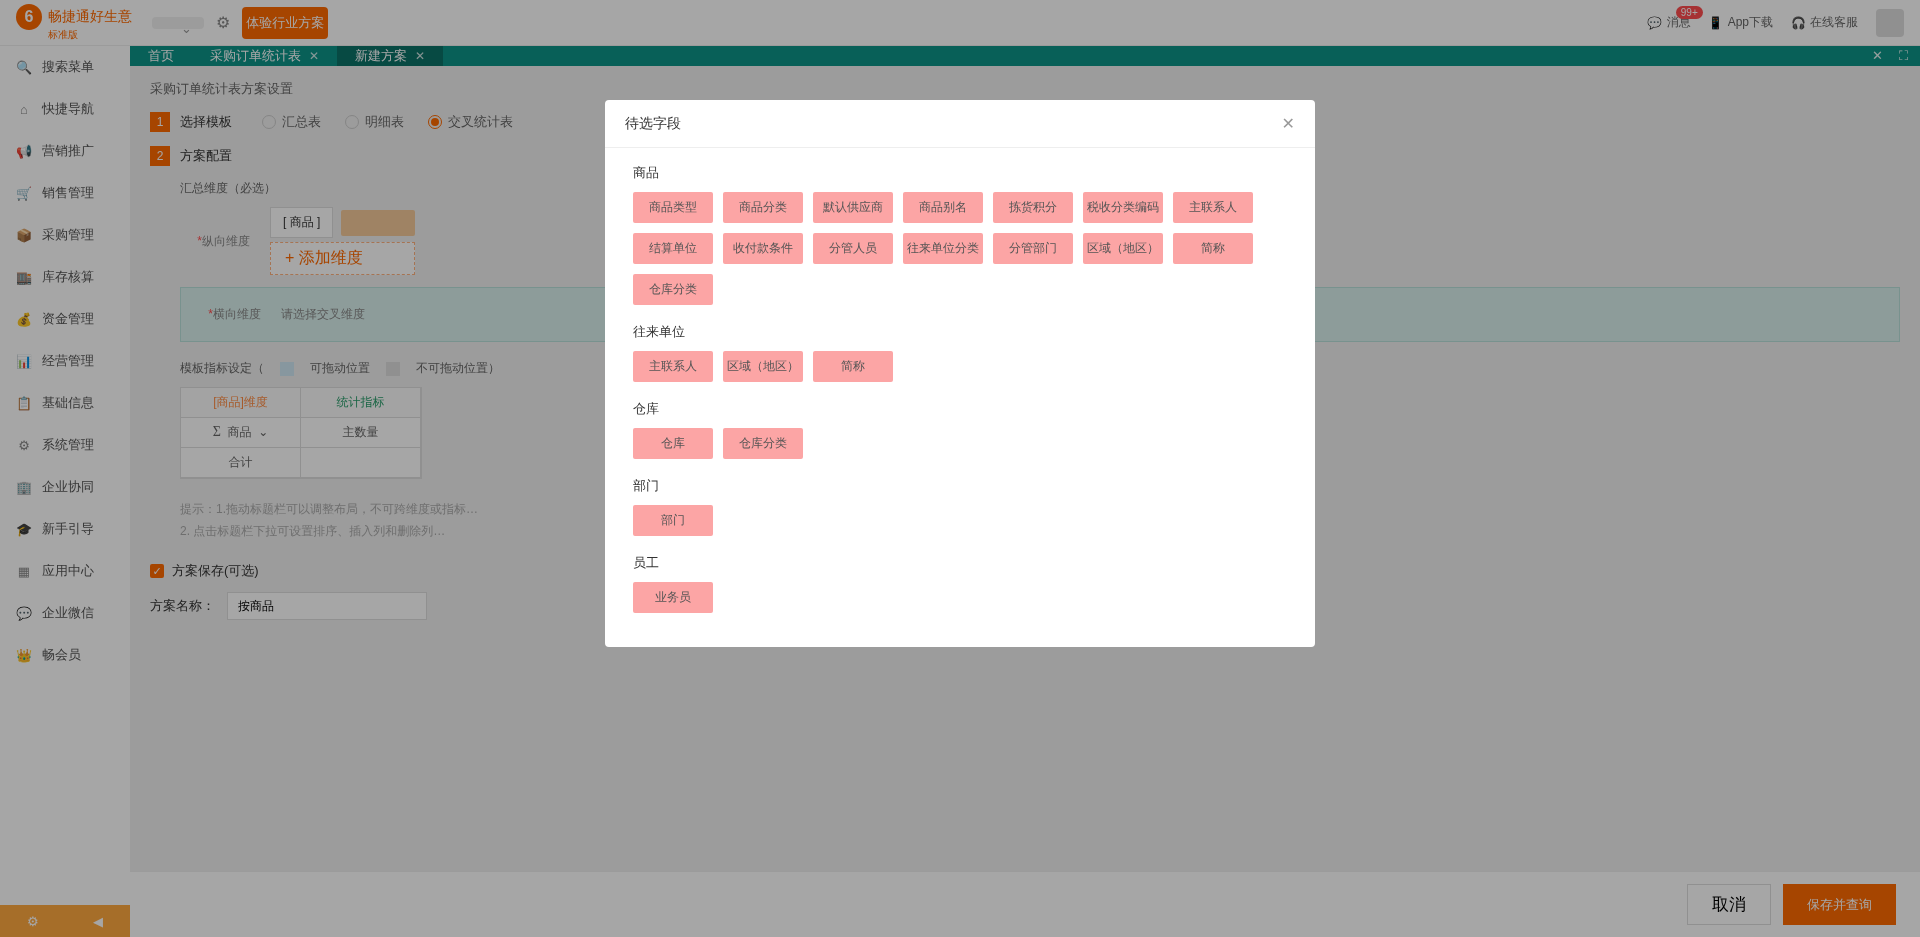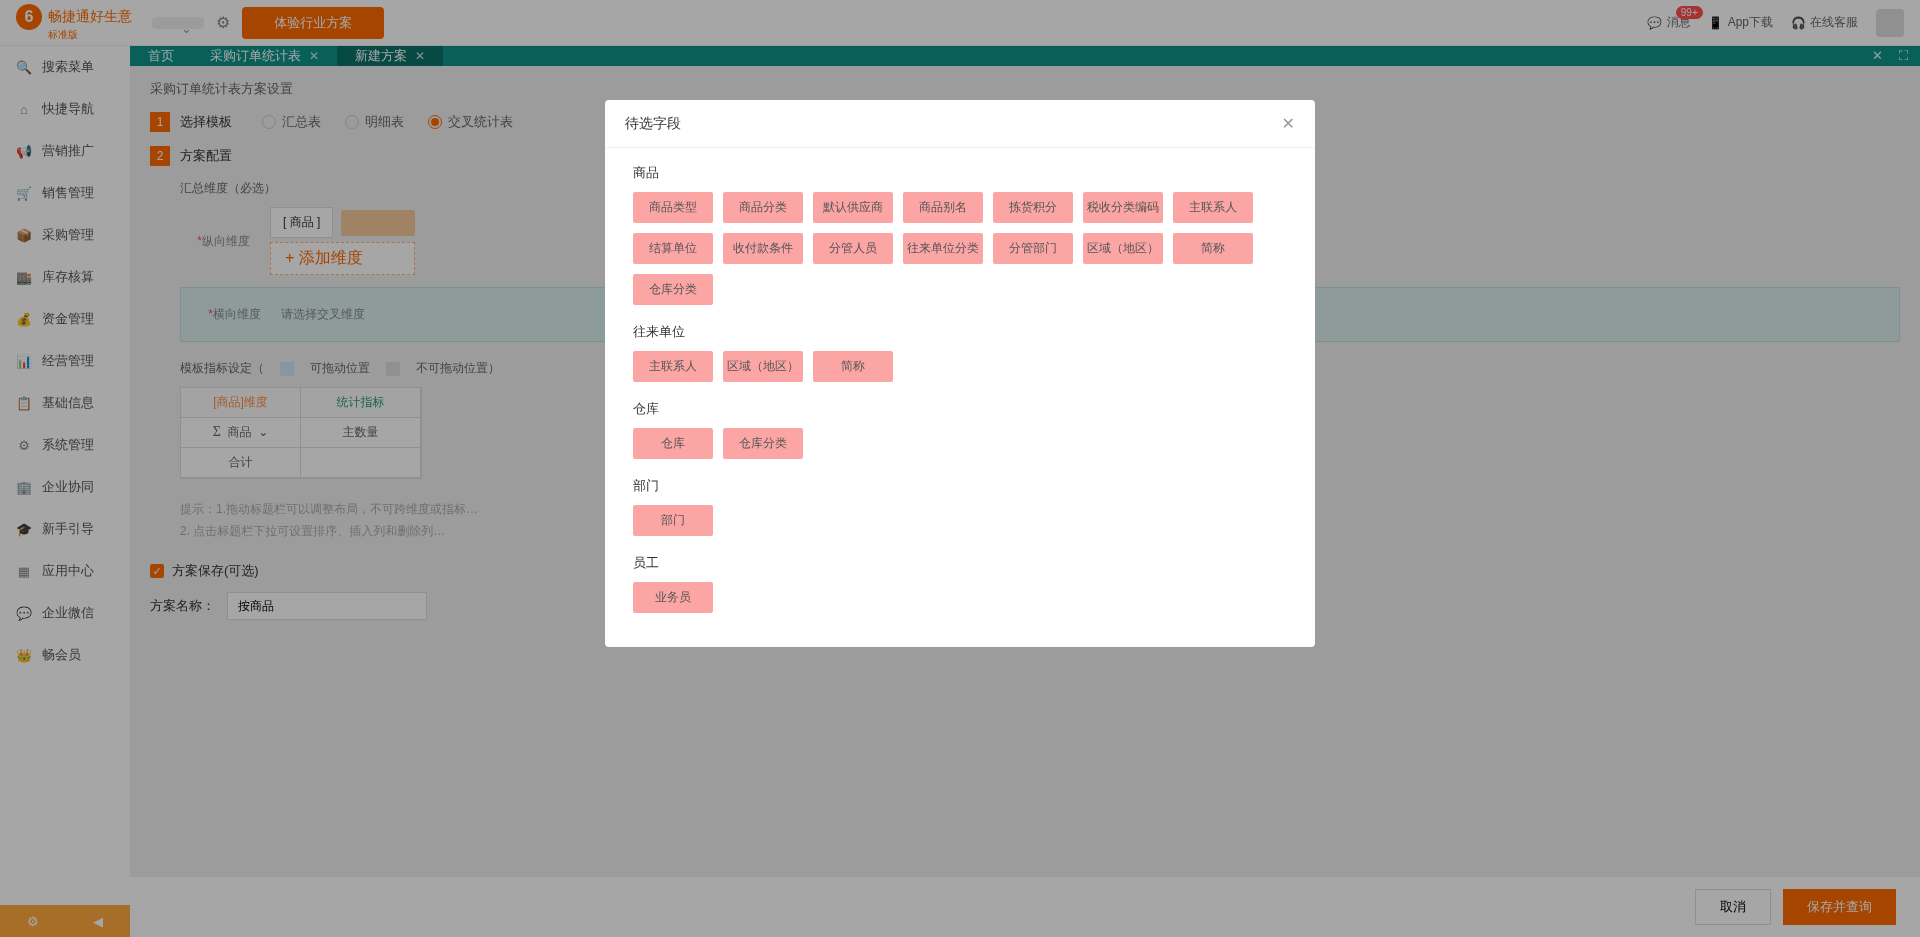--- a/index.html
+++ b/index.html
@@ -7,21 +7,21 @@
 
 
 .header { height: 46px; background: #fff; display: flex; align-items: center; padding: 0 16px; border-bottom: 1px solid #eee; }
 .logo { display: flex; align-items: center; gap: 6px; }
 .logo-icon { width: 26px; height: 26px; background: #ff6a00; border-radius: 50%; display: flex; align-items: center; justify-content: center; color: #fff; font-weight: bold; font-size: 16px; }
 .logo-text { color: #ff6a00; font-size: 14px; font-weight: 500; }
 .logo-sub { color: #ff6a00; font-size: 10px; margin-left: 32px; margin-top: -2px; }
 .header-select { margin-left: 20px; background: #f0f0f0; padding: 6px 40px 6px 12px; border-radius: 4px; color: #999; position: relative; }
 .header-select::after { content: "⌄"; position: absolute; right: 12px; top: 4px; color: #999; }
 .gear-btn { margin-left: 12px; color: #888; font-size: 16px; cursor: pointer; }
-.orange-btn { margin-left: 12px; background: #ff6a00; color: #fff; padding: 7px 32px; border-radius: 4px; border: none; cursor: pointer; font-size: 13px; }
+.orange-btn { margin-left: 12px; background: #ff6a00; color: #fff; padding: 7px 4px; border-radius: 4px; border: none; cursor: pointer; font-size: 13px; }
 .header-right { margin-left: auto; display: flex; align-items: center; gap: 18px; color: #666; font-size: 12px; }
 .header-item { display: flex; align-items: center; gap: 4px; cursor: pointer; position: relative; }
 .badge { position: absolute; top: -8px; right: -12px; background: #ff4d4f; color: #fff; font-size: 10px; padding: 1px 5px; border-radius: 8px; }
 .avatar { width: 28px; height: 28px; background: #ddd; border-radius: 4px; }
 
 
 .container { display: flex; height: calc(100vh - 46px); }
 .sidebar { width: 130px; background: #fff; display: flex; flex-direction: column; }
 .side-item { padding: 12px 16px; display: flex; align-items: center; gap: 10px; color: #555; cursor: pointer; font-size: 13px; }
 .side-icon { width: 16px; height: 16px; display: inline-flex; align-items: center; justify-content: center; color: #888; }
@@ -75,21 +75,21 @@
 
 .hints { margin: 20px 0 10px 30px; color: #aaa; font-size: 12px; line-height: 1.8; }
 
 .save-section { margin: 10px 0 10px 0; padding: 10px 0; }
 .checkbox-row { display: flex; align-items: center; gap: 8px; margin-bottom: 12px; }
 .chk { width: 14px; height: 14px; background: #ff6a00; border-radius: 2px; display: flex; align-items: center; justify-content: center; color: #fff; font-size: 11px; }
 .name-row { display: flex; align-items: center; gap: 12px; }
 .name-input { border: 1px solid #ddd; padding: 6px 10px; width: 200px; font-size: 12px; }
 
 .footer-btns { position: absolute; bottom: 0; left: 0; right: 0; background: #fff; padding: 12px 24px; display: flex; justify-content: flex-end; gap: 12px; border-top: 1px solid #eee; }
-.btn-default { border: 1px solid #ddd; background: #fff; padding: 8px 24px; cursor: pointer; font-size: 13px; }
+.btn-default { border: 1px solid #ddd; background: #fff; padding: 8px 24px; cursor: pointer; font-size: 17px; }
 .btn-primary { background: #ff6a00; color: #fff; border: none; padding: 8px 24px; cursor: pointer; font-size: 13px; }
 
 
 .overlay { position: fixed; inset: 0; background: rgba(0,0,0,0.35); z-index: 100; }
 .modal { position: fixed; top: 100px; left: 50%; transform: translateX(-50%); width: 710px; background: #fff; border-radius: 4px; z-index: 101; max-height: 570px; display: flex; flex-direction: column; }
 .modal-header { padding: 14px 20px; border-bottom: 1px solid #eee; display: flex; justify-content: space-between; align-items: center; }
 .modal-title { font-size: 14px; color: #333; }
 .modal-close { cursor: pointer; color: #999; font-size: 16px; }
 .modal-body { padding: 16px 28px; overflow-y: auto; }
 .field-group { margin-bottom: 18px; }

